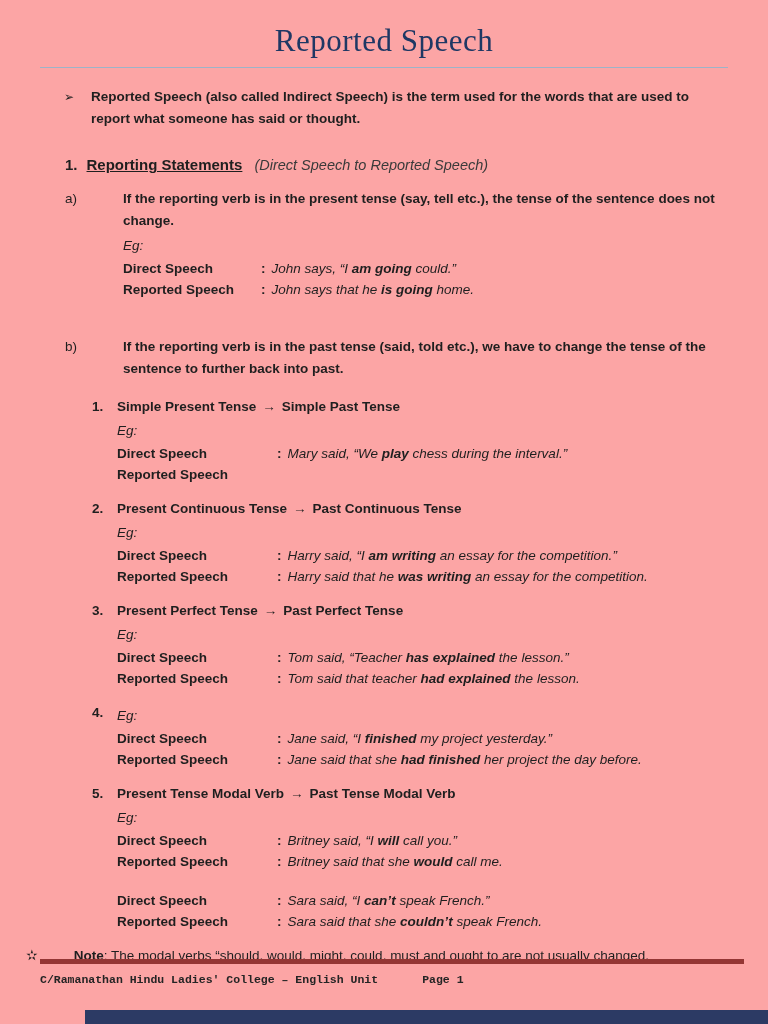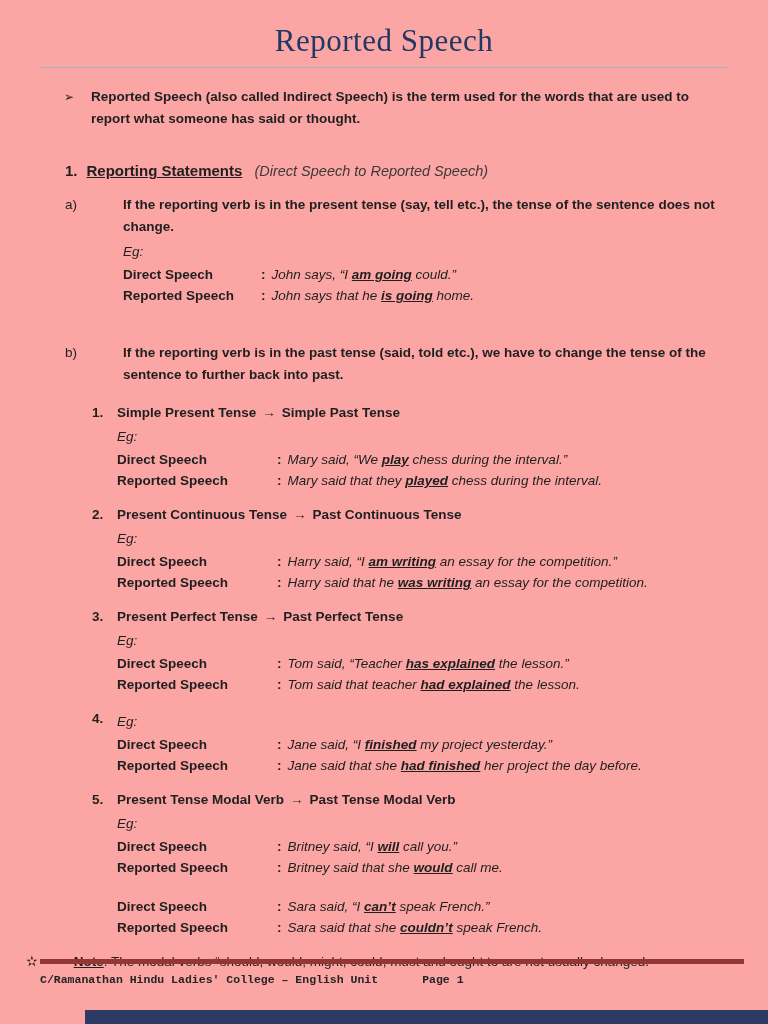--- a/index.html
+++ b/index.html
@@ -16,41 +16,41 @@
     margin:0; text-align:center;
     font-family:"Liberation Serif", serif; font-weight:400;
     font-size:31px; line-height:38px; color:#1F3864; letter-spacing:0.5px;
   }
   .title-rule { height:1px; background:#9db3c8; margin-top:7px; }
 
   .intro { display:flex; margin:18px 0 0 24px; }
   .bullet { flex:none; width:27px; font-size:12px; padding-top:1px; color:#1f1f1f; }
   .intro-text { flex:1; font-weight:700; line-height:22px; padding-right:4px; }
 
-  .sec-heading { margin:30px 0 0 25px; font-size:15px; line-height:21px; }
+  .sec-heading { margin:24px 0 0 25px; font-size:15px; line-height:21px; }
   .sec-num { font-weight:700; margin-right:9px; }
   .sec-title { font-weight:700; text-decoration:underline; margin-right:12px; }
   .sec-sub { font-style:italic; font-weight:400; font-size:14.5px; color:#3a3a3a; }
 
   .lettered { display:flex; margin:12px 0 0 25px; }
   .lettered.rule-b { margin-top:36px; }
   .marker { flex:none; width:27px; }
   .lettered-body { flex:1;margin-left:31px; }
   .rule-text { font-weight:700; line-height:22px; }
 
   .eg { font-style:italic; margin:3px 0 2px 0; line-height:21px; }
 
   .ex-row { display:flex; line-height:21px; }
   .ex-label { flex:none; font-weight:700; }
   .lettered .ex-label { width:138px; }
   .tense-block .ex-label { width:160px; }
   .ex-body { flex:1; }
   .colon { font-weight:700; margin-right:6px; }
   .it { font-style:italic; }
-  .em { font-style:italic; font-weight:700; text-decoration:underline; }
+  .em { font-style:italic; font-weight:700; }
 
   .tense-list { margin:16px 0 0 52px; }
   .tense-block { display:flex; margin-bottom:13px; }
   .tense-num { flex:none; width:25px; font-weight:700; }
   .tense-body { flex:1; }
   .tense-heading { font-weight:700; line-height:21px; }
   .arrow { margin:0 6px; font-weight:700; }
   .pair-gap { height:18px; }
 
   .note { display:flex; align-items:baseline; margin:8px 0 0 -14px; line-height:21px; }
@@ -111,21 +111,20 @@
         <span class="tense-num">1.</span>
         <div class="tense-body">
           <div class="tense-heading"><span>Simple Present Tense</span><span class="arrow">→</span><span>Simple Past Tense</span></div>
           <div class="eg">Eg:</div>
           <div class="ex-row">
             <span class="ex-label">Direct Speech</span>
             <span class="ex-body"><span class="colon">:</span><span class="it">Mary said, “We </span><span class="em">play</span><span class="it"> chess during the interval.”</span></span>
           </div>
           <div class="ex-row">
             <span class="ex-label">Reported Speech</span>
-            <span class="ex-body"><span class="colon">:</span><span class="it">Mary said that they </span><span class="em">played</span><span class="it"> chess during the interval.</span></span>
           </div>
         </div>
       </section>
 
       <section class="tense-block">
         <span class="tense-num">2.</span>
         <div class="tense-body">
           <div class="tense-heading"><span>Present Continuous Tense</span><span class="arrow">→</span><span>Past Continuous Tense</span></div>
           <div class="eg">Eg:</div>
           <div class="ex-row">

